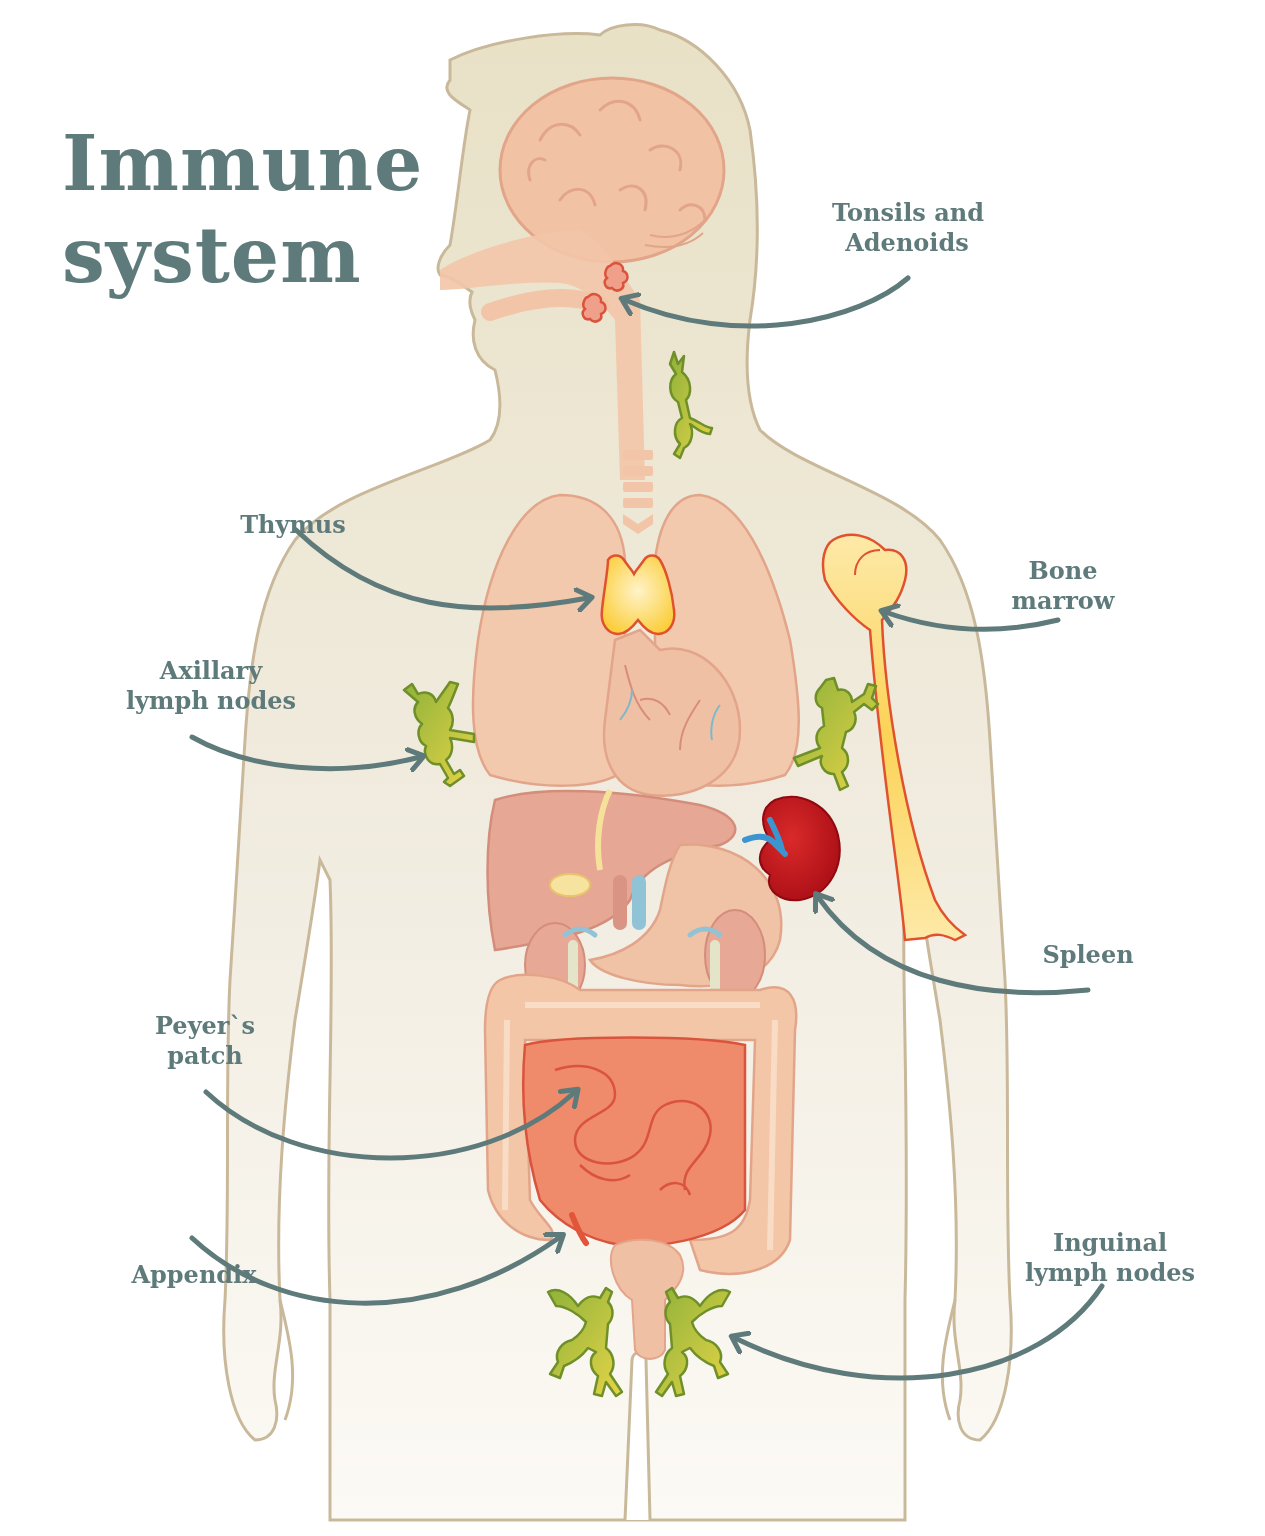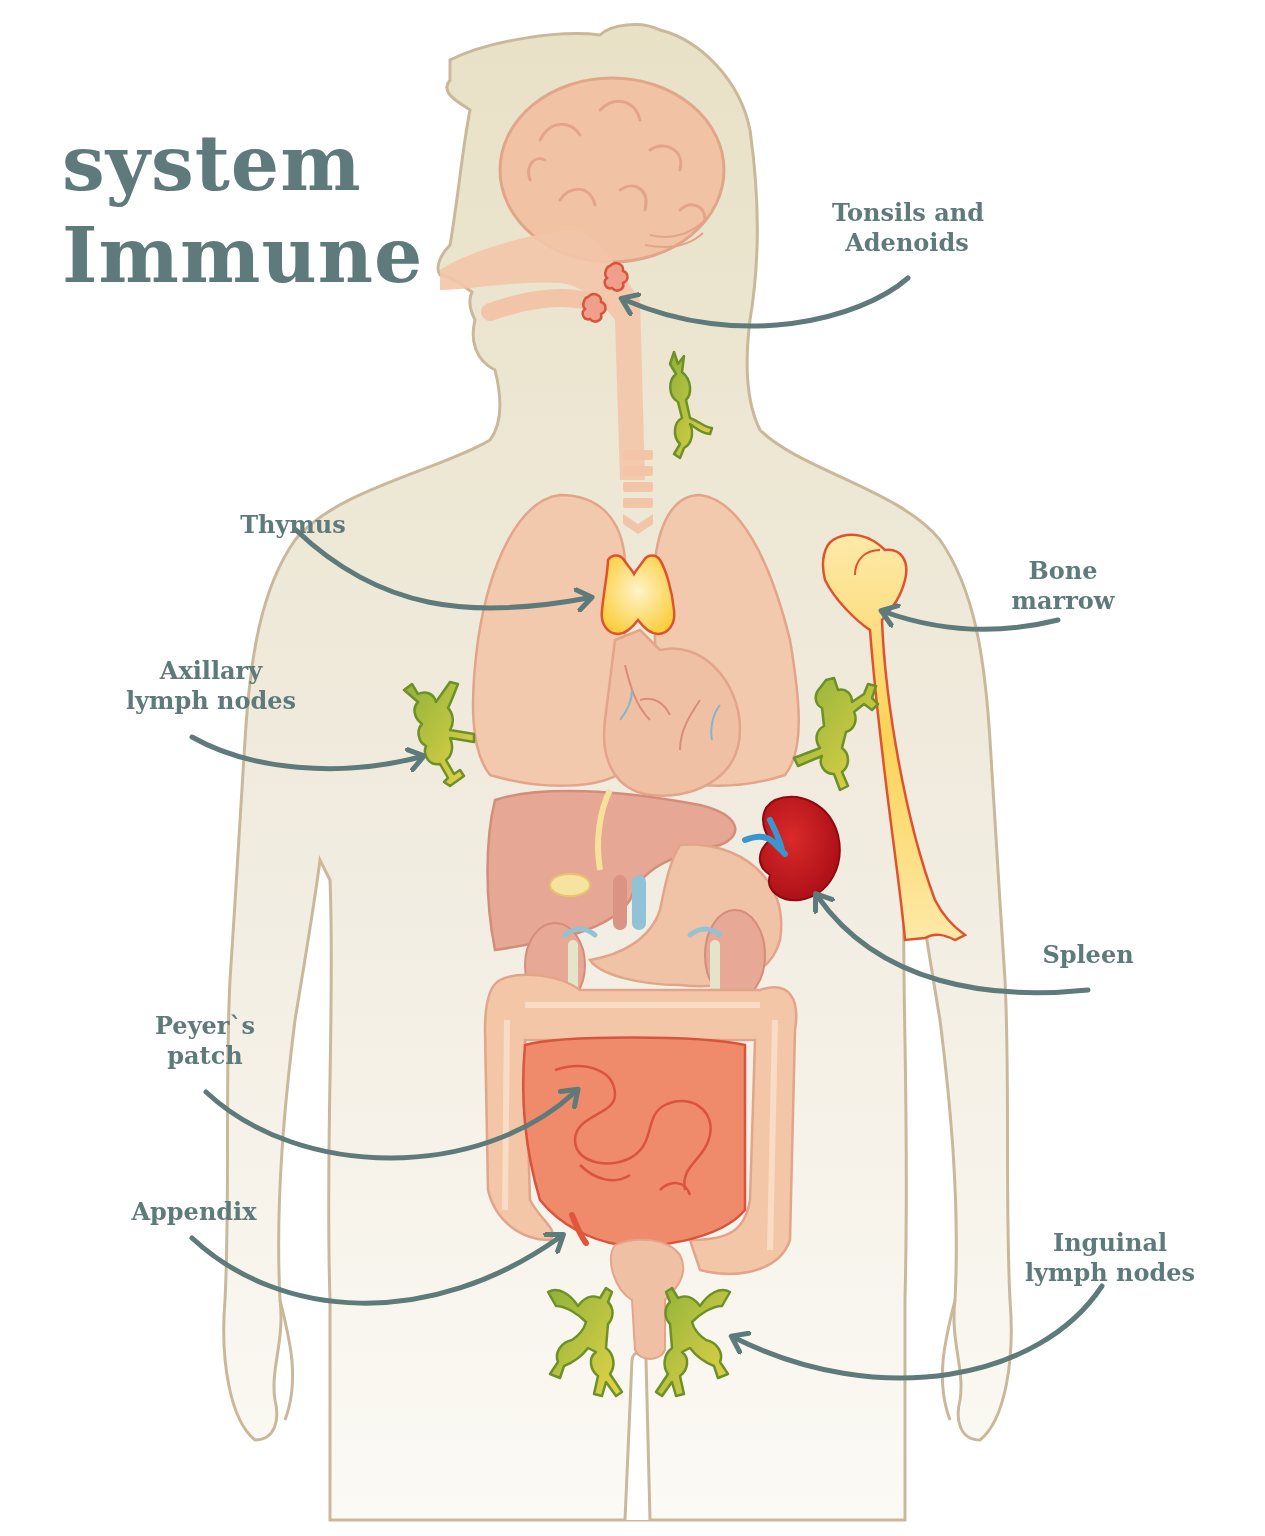--- a/index.html
+++ b/index.html
@@ -189,22 +189,22 @@
     <path d="M1058 620 C 1010 632, 950 635, 885 612"></path>
     <path d="M192 737 C 250 770, 340 778, 420 757"></path>
     <path d="M1088 990 C 990 1000, 880 985, 818 897"></path>
     <path d="M206 1092 C 300 1180, 480 1180, 575 1092"></path>
     <path d="M192 1238 C 280 1320, 430 1330, 560 1237"></path>
     <path d="M1102 1286 C 1040 1380, 880 1410, 735 1338"></path>
   </g>
 </svg>
 
 <div class="title">
+  <div>Immune</div>
   <div>system</div>
-  <div>Immune</div>
 </div>
 
 <div class="label" style="left:832px; top:198px; width:150px;">
   <span>Tonsils and</span>
   <span>Adenoids</span>
 </div>
 <div class="label" style="left:238px; top:478px; width:110px;margin-top:32px;">
   <span>Thymus</span>
 </div>
 <div class="label" style="left:1008px; top:556px; width:110px;">
@@ -215,19 +215,19 @@
   <span>Axillary</span>
   <span>lymph nodes</span>
 </div>
 <div class="label" style="left:1038px; top:940px; width:100px;">
   <span>Spleen</span>
 </div>
 <div class="label" style="left:145px; top:1011px; width:120px;">
   <span>Peyer`s</span>
   <span>patch</span>
 </div>
-<div class="label" style="left:124px; top:1197px; width:140px;">
+<div class="label" style="left:124px; top:1260px; width:140px;">
   <span>Appendix</span>
 </div>
 <div class="label" style="left:1010px; top:1228px; width:180px;margin-left:10px;">
   <span>Inguinal</span>
   <span>lymph nodes</span>
 </div>
 
 </body></html>

